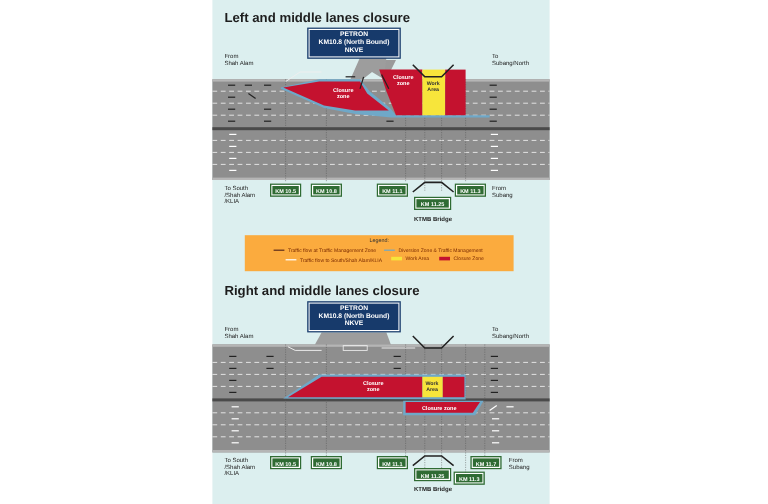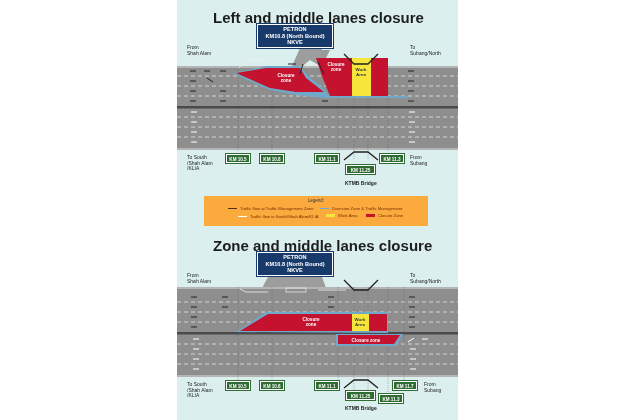--- a/index.html
+++ b/index.html
@@ -1,18 +1,18 @@
 <!DOCTYPE html>
 <html><head>
 <meta charset="utf-8">
 <style>
   html, body { margin:0; padding:0; }
   body { width:640px; height:420px; background:#ffffff; position:relative; overflow:hidden; font-family:"Liberation Sans", sans-serif; }
   #panel { position:absolute; left:177px; top:0; width:281px; height:420px; background:#dcefef; }
-  .title { position:absolute; left:187px; font-weight:bold; font-size:15px; color:#1d1d1d; font-family:"Liberation Sans", sans-serif;margin-left:26px; }
+  .title { position:absolute; left:187px; font-weight:bold; font-size:11px; color:#1d1d1d; font-family:"Liberation Sans", sans-serif; }
   .small { position:absolute; font-size:5px; line-height:5.5px; color:#222; font-family:"Liberation Sans", sans-serif; }
   svg text { font-family:"Liberation Sans", sans-serif; }
   .legend { position:absolute; left:204px; top:196px; width:224px; height:30px; background:#fbab3e; }
   .legend-title { position:absolute; left:0; width:224px; top:2px; text-align:center; font-size:4.5px; color:#333; }
   .legend-item { position:absolute; font-size:4.2px; color:#7a2a00; display:flex; align-items:center; }
   .swatch { display:inline-block; margin-right:3px; }
 </style>
 </head>
 <body>
 
@@ -141,21 +141,21 @@
   <div class="legend-item" style="left:122px;top:17px;">
     <span class="swatch" style="width:9px;height:3px;background:#f7e53b;"></span>
     <span>Work Area</span>
   </div>
   <div class="legend-item" style="left:162px;top:17px;">
     <span class="swatch" style="width:9px;height:3px;background:#c4122f;"></span>
     <span>Closure Zone</span>
   </div>
 </div>
 
-<div class="title" style="top:237px;">Zone and middle lanes closure</div>
+<div class="title" style="top:237px;">Right and middle lanes closure</div>
 
 <svg style="position:absolute;left:0;top:0;" width="640" height="420">
 
   <polygon points="268,277 322,277 326,288 262,288" fill="#9d9d9d"></polygon>
 
   <rect x="177" y="287" width="281" height="90" fill="#8e8e8e"></rect>
   <rect x="177" y="287" width="281" height="2" fill="#b5b5b5"></rect>
   <rect x="177" y="332" width="281" height="2.5" fill="#4a4a4a"></rect>
   <rect x="177" y="375" width="281" height="2" fill="#b5b5b5"></rect>
   <g stroke="#e6e6e6" stroke-width="0.8" stroke-dasharray="4,3">

